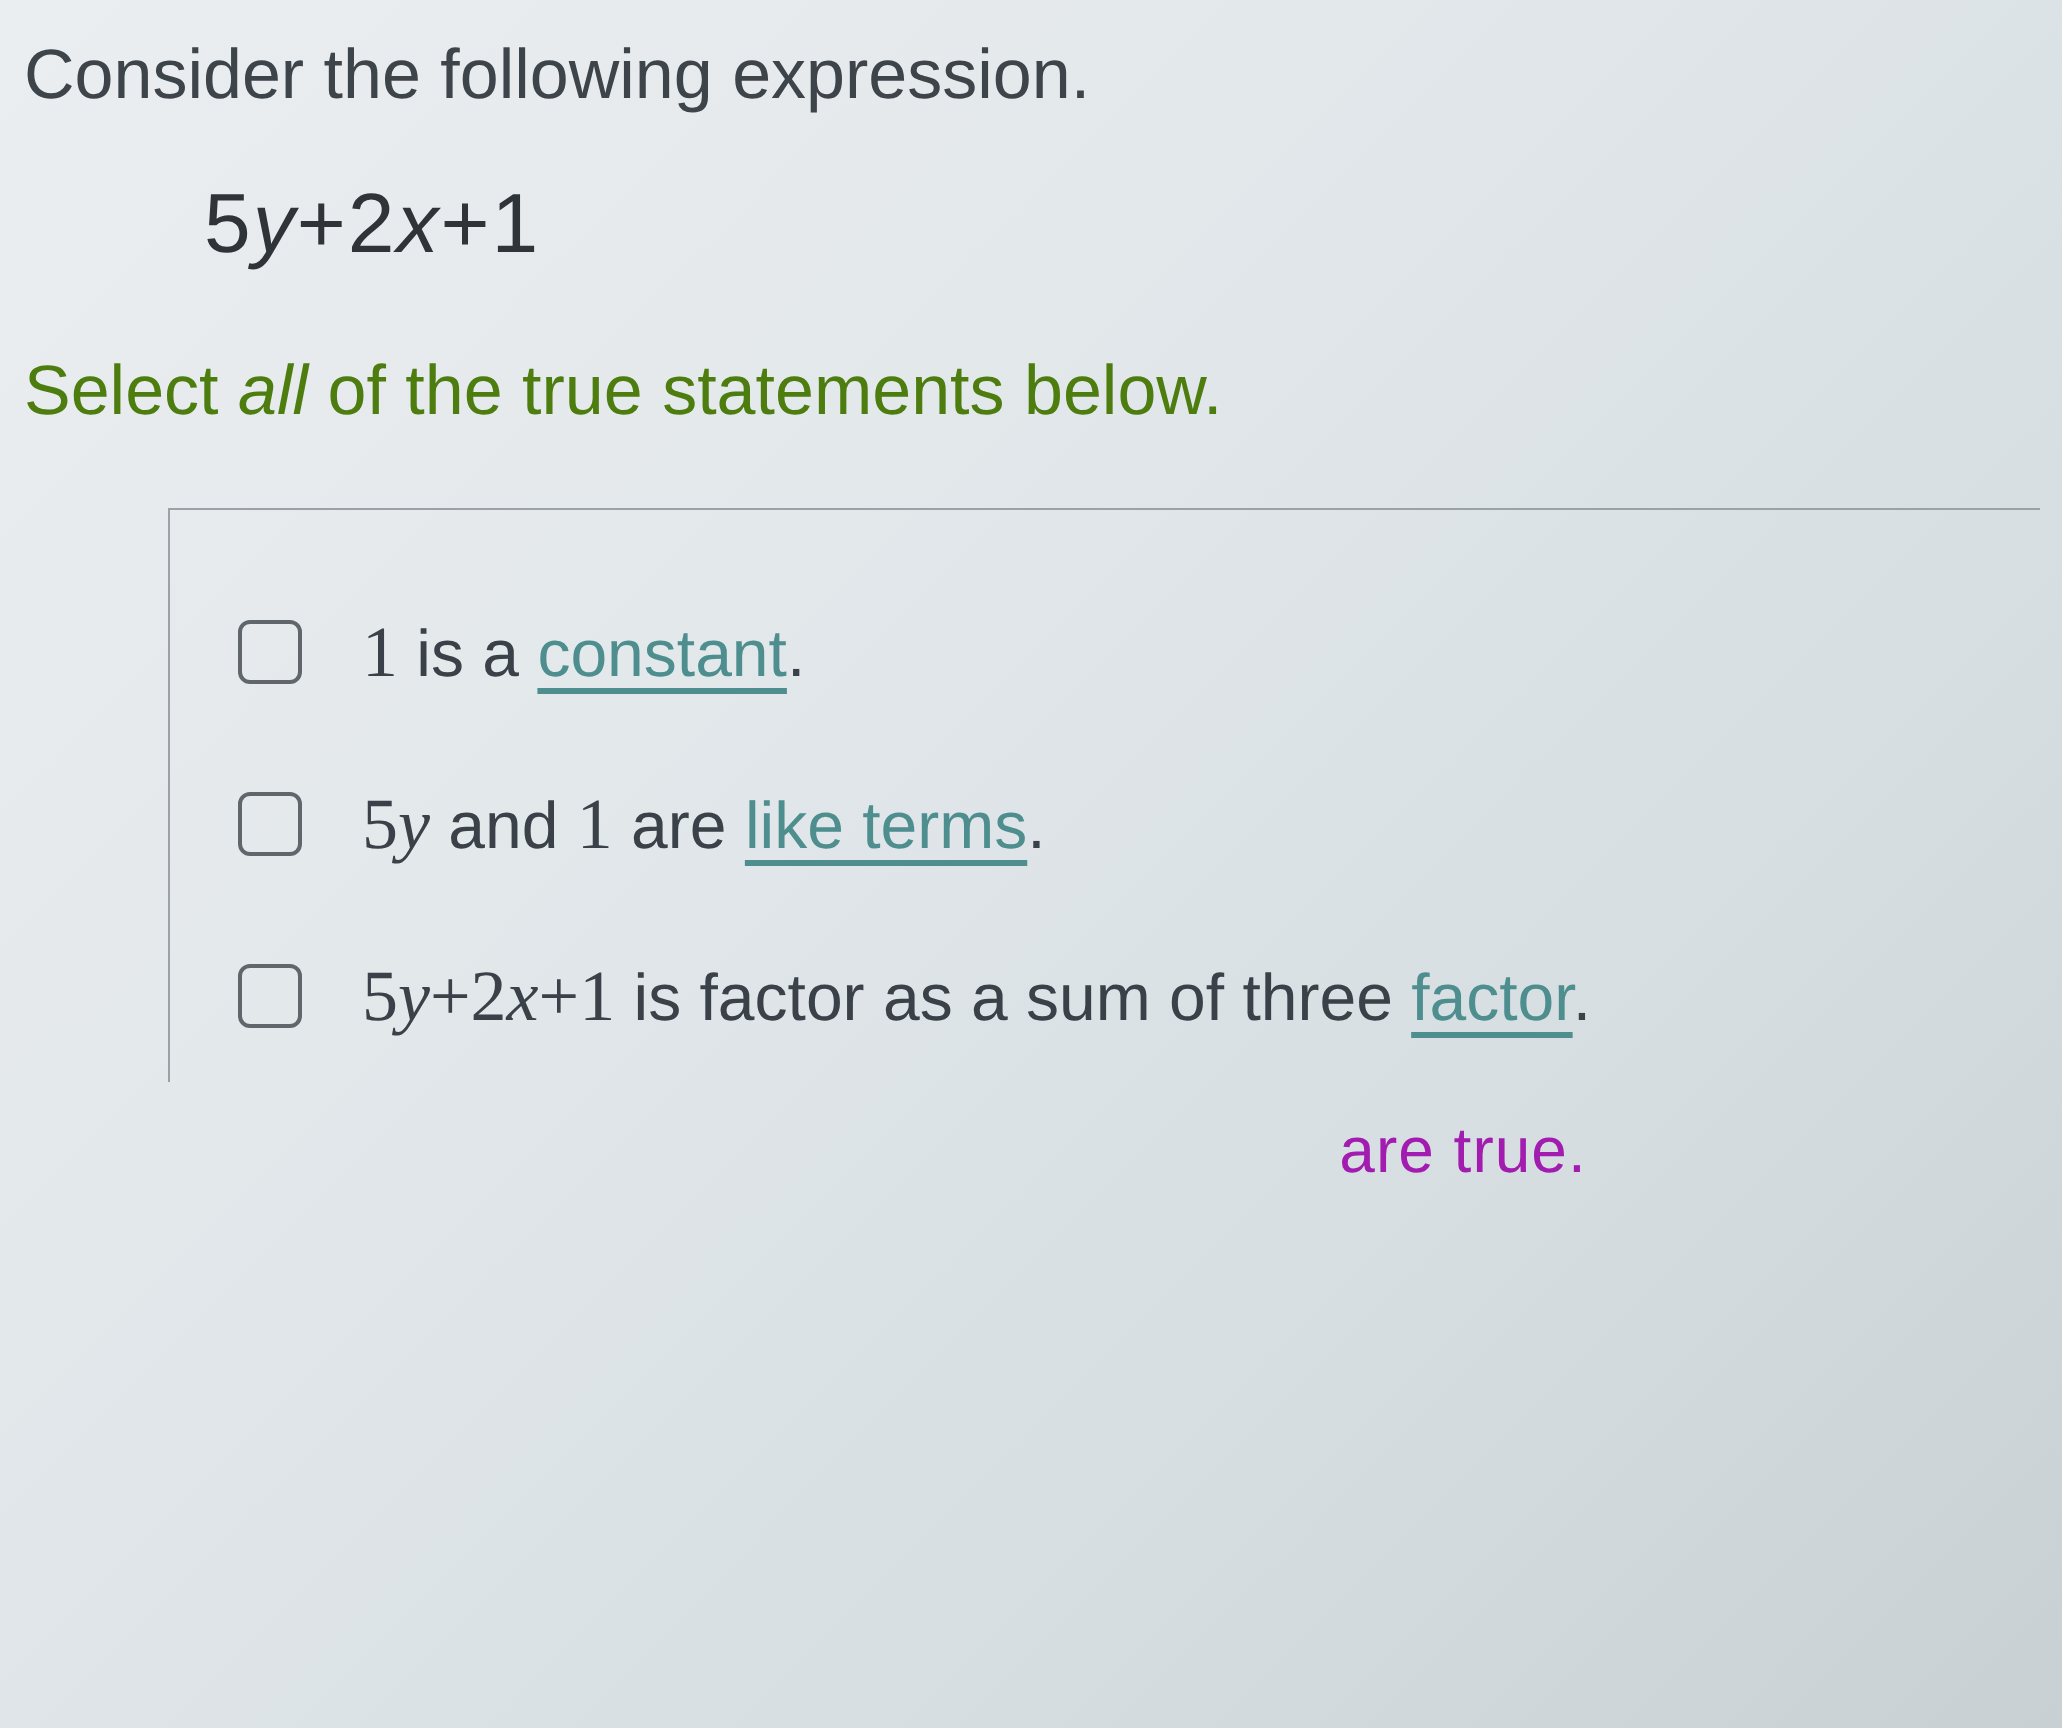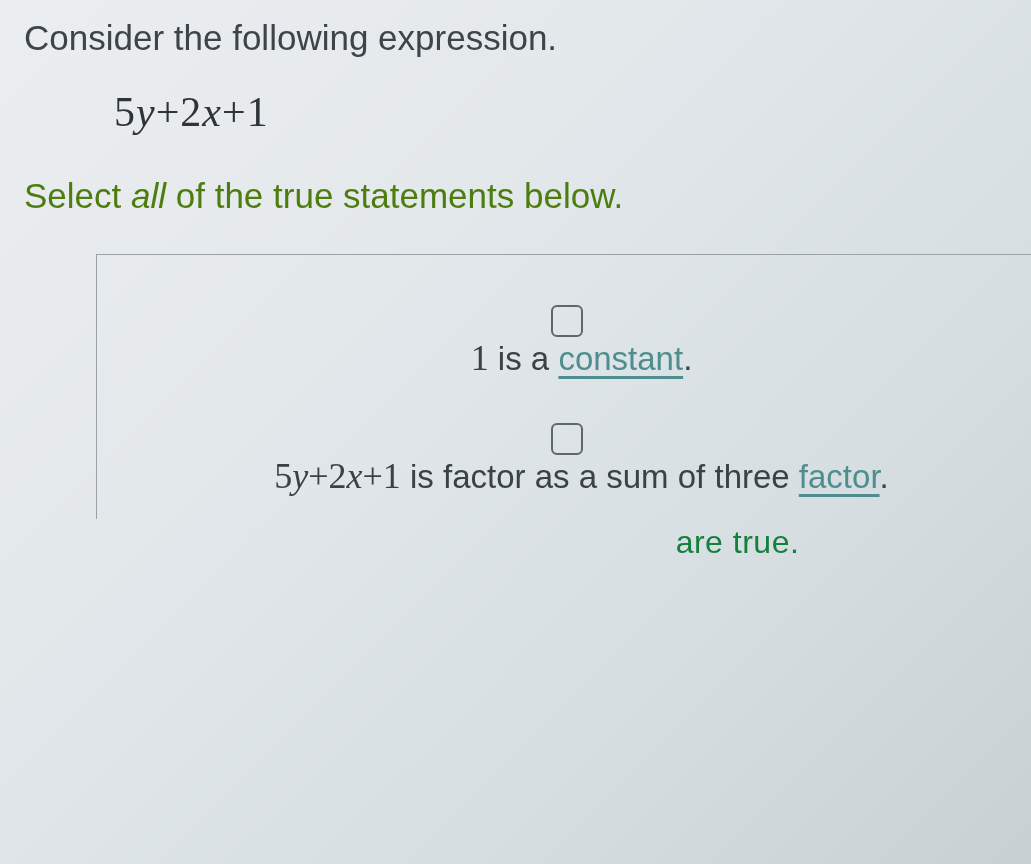--- a/index.html
+++ b/index.html
@@ -6,29 +6,29 @@
     margin: 0;
     padding: 0;
     font-family: -apple-system, BlinkMacSystemFont, "Segoe UI", Arial, sans-serif;
     background: linear-gradient(135deg, #ebeef0 0%, #e3e8eb 35%, #d6dee2 70%, #c8d0d4 100%);
     width: 1031px;
     height: 864px;
     overflow: hidden;
     color: #3a4148;
   }
   .container {
-    padding: 18px 0 0 24px;
+    padding: 18px 0 0 12px;
   }
   .prompt {
     font-size: 35px;
     color: #3d444a;
     margin-bottom: 30px;
   }
   .expression {
-    font-family: Liberation Serif, serif;
+    font-family: Liberation Sans, sans-serif;
     font-size: 42px;
     color: #2e3438;
     margin: 0 0 40px 90px;
     letter-spacing: 1px;
   }
   .expression .var {
     font-style: italic;
   }
   .instruction {
     font-size: 35px;
@@ -46,21 +46,20 @@
     background: rgba(255,255,255,0.02);
     padding: 28px 0 0 0;
     width: 935px;
   }
   .option {
     display: flex;
     align-items: center;
     padding: 22px 0 22px 34px;
     font-size: 33px;
     color: #3a4148;
-    flex-direction: column;
   }
   .checkbox {
     width: 28px;
     height: 28px;
     border: 2.5px solid #5f666c;
     border-radius: 6px;
     margin-right: 30px;
     flex-shrink: 0;
     background: transparent;
     cursor: pointer;
@@ -74,23 +73,23 @@
   }
   .link-term {
     color: #4e8e8e;
     text-decoration: underline;
     text-decoration-color: #4e8e8e;
     text-underline-offset: 6px;
     cursor: pointer;
   }
   .cutoff {
     font-size: 32px;
-    color: #15803d;
+    color: #a21caf;
     text-align: center;
-    margin-top: 5px;
+    margin-top: 16px;
     padding-left: 420px;
     letter-spacing: 0.5px;
   }
 </style>
 </head>
 <body>
 
 <div class="container">
   <div class="prompt">Consider the following expression.</div>
 
@@ -102,18 +101,22 @@
     <span>Select </span><span class="emph">all</span><span> of the true statements below.</span>
   </div>
 
   <div class="options-box" id="options-box">
   <div class="option">
         <div class="checkbox"></div>
         <div class="opt-text"><span class="math">1</span><span> is a </span><span class="link-term">constant</span><span>.</span></div>
       </div>
       <div class="option">
         <div class="checkbox"></div>
+        <div class="opt-text"><span class="math">5</span><span class="math"><span class="v">y</span></span><span> and </span><span class="math">1</span><span> are </span><span class="link-term">like terms</span><span>.</span></div>
+      </div>
+      <div class="option">
+        <div class="checkbox"></div>
         <div class="opt-text"><span class="math">5</span><span class="math"><span class="v">y</span></span><span class="math">+2</span><span class="math"><span class="v">x</span></span><span class="math">+1</span><span> is factor as a sum of three </span><span class="link-term">factor</span><span>.</span></div>
       </div>
     </div>
 
   <div class="cutoff">are true.</div>
 </div>
 
 </body></html>

